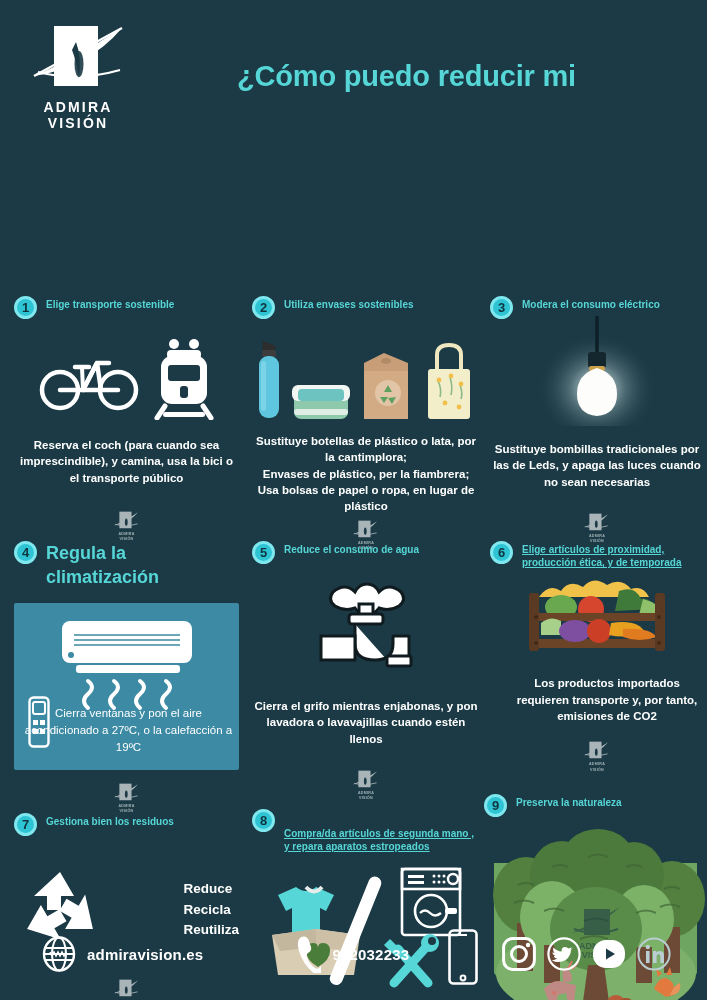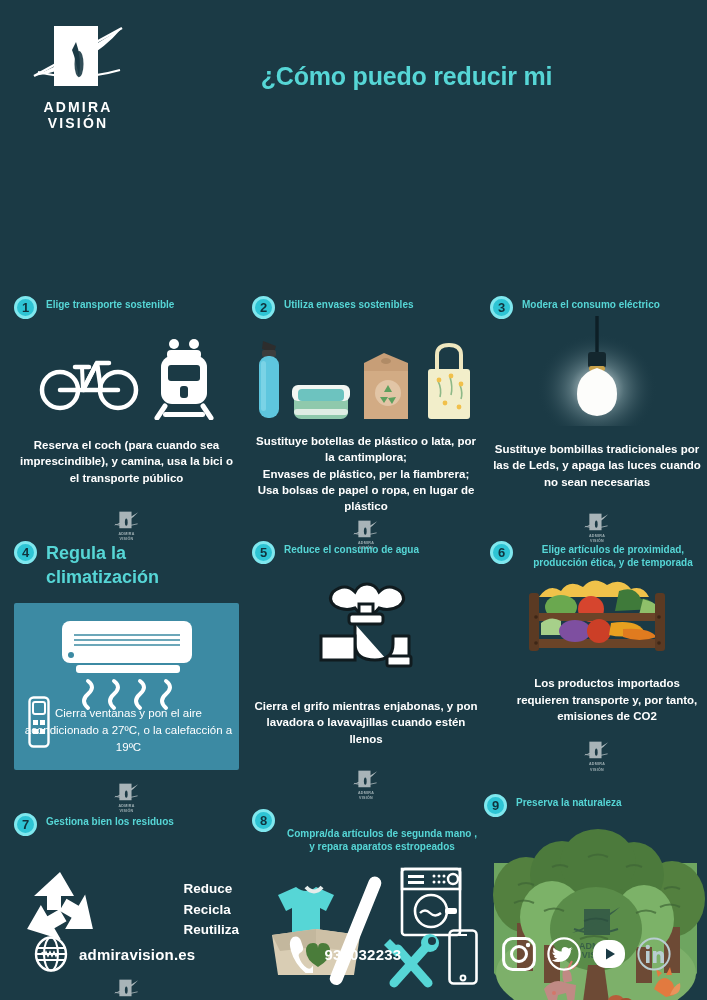--- a/index.html
+++ b/index.html
@@ -13,52 +13,52 @@
     position:relative;
   }
   .page { width:707px; height:1000px; position:relative; }
 
   
   .header { display:flex; align-items:center; padding:18px 18px 6px 22px; height:140px; }
   .brand { width:112px; flex:0 0 112px; text-align:center; }
   .brand-mark { width:92px; height:76px; margin:0 auto; position:relative; }
   .brand-name { font-size:14px; font-weight:bold; letter-spacing:2.2px; line-height:1.12; color:#ffffff; margin-top:4px; }
   .title-wrap { flex:1; text-align:center; padding-right:10px; }
-  .title { color:#56d6d6; font-size:25px; font-weight:bold; line-height:1.32; letter-spacing:-0.2px; }
+  .title { color:#56d6d6; font-size:29px; font-weight:bold; line-height:1.32; letter-spacing:-0.2px; }
 
   
   .grid { position:relative; }
   .cell { position:absolute; }
 
   .step-head { display:flex; align-items:flex-start; gap:9px; }
   .badge {
     flex:0 0 auto; width:23px; height:23px; border-radius:50%;
     background:#2ec4d4; border:3px solid #7fe7ee;
     color:#10333d; font-weight:bold; font-size:13px;
     display:flex; align-items:center; justify-content:center;
     line-height:1; margin-top:1px;
   }
   .step-title { color:#56d6d6; font-size:10px; font-weight:bold; line-height:1.32; padding-top:3px; }
-  .step-title.center { text-align:center; }
+  .step-title.center { text-align:left;text-decoration:underline; }
   .step-body { color:#ffffff; font-size:11.5px; font-weight:bold; line-height:1.42; text-align:center; }
   .art { display:flex; align-items:center; justify-content:center; }
 
   
   .wm { width:28px; margin:0 auto; opacity:.62; text-align:center; }
   .wm-txt { font-size:3.6px; letter-spacing:.3px; color:#eaf2f3; line-height:1.25; font-weight:bold; margin-top:1px; }
 
   
   .ac-box { background:#3c8aa3; border-radius:2px; position:relative; }
   .ac-text { position:absolute; left:10px; right:6px; bottom:13px; font-size:11.5px; line-height:1.5; text-align:center; color:#fff; font-weight:normal; }
 
   
   .recycle-words { font-size:13.5px; font-weight:bold; line-height:1.52; color:#ffffff; }
 
   
-  .footer { position:absolute; left:0; right:0; bottom:0; height:92px; display:flex; align-items:center; }
+  .footer { position:absolute; left:8px; right:0; bottom:0; height:92px; display:flex; align-items:center; }
   .f-item { display:flex; align-items:center; gap:11px; }
   .f-text { font-size:15px; font-weight:bold; color:#ffffff; letter-spacing:.2px; }
   .socials { display:flex; align-items:center; gap:11px; }
   .soc { width:34px; height:34px; display:flex; align-items:center; justify-content:center; }
   svg { display:block; }
 </style>
 </head>
 <body>
 
 <div class="page">

